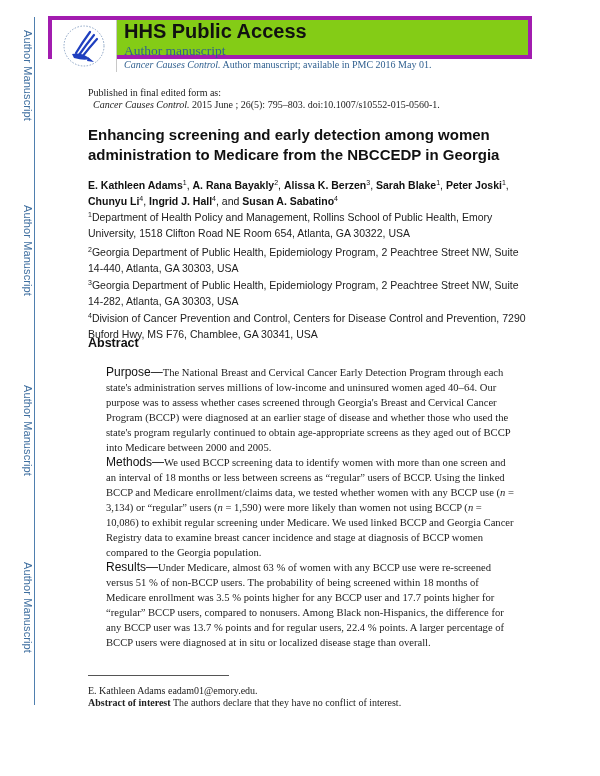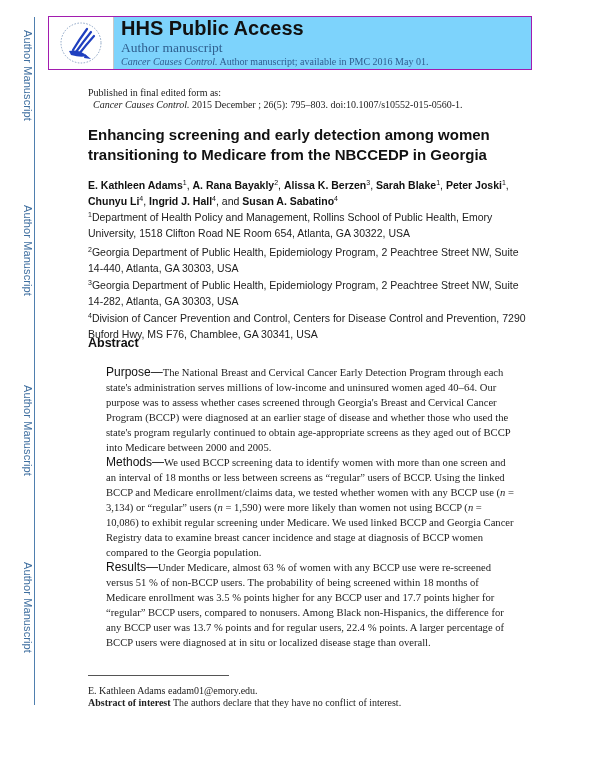--- a/index.html
+++ b/index.html
@@ -9,22 +9,22 @@
   }
   .side-line {
     position: absolute; left: 34px; top: 17px; width: 1px; height: 688px; background: #4f7fae;
   }
   .side-label {
     position: absolute; left: 20px; width: 14px;
     font-family: "Liberation Sans", sans-serif; font-size: 11px; color: #3e6e9f;
     writing-mode: vertical-rl; white-space: nowrap; letter-spacing: 0.1px;
   }
   .header-box {
-    position: absolute; left: 48px; top: 16px; width: 484px; height: 54px;
-    border: 1px solid #a21caf; background: #7dd3fc; box-sizing: border-box;
+    position: absolute; left: 48px; top: 16px; width: 484px; height: 43px;
+    border: 4px solid #a21caf; background: #84cc16; box-sizing: border-box;
   }
   .logo-cell {
     position: absolute; left: 0; top: 0; width: 64px; height: 52px; background: #ffffff;
     border-right: 1px solid #c8c8c8;
   }
   .logo-cell svg { position: absolute; left: 8px; top: 3px; }
   .hhs-title {
     position: absolute; left: 72px; top: 0px;
     font-family: "Liberation Sans", sans-serif; font-weight: bold; font-size: 20px; color: #111;
   }
@@ -92,24 +92,24 @@
       <path d="M28 34 L34 39 L27 38 Z" fill="#1f3fbf"></path>
     </svg>
   </div>
   <div class="hhs-title">HHS Public Access</div>
   <div class="hhs-sub">Author manuscript</div>
   <div class="hhs-avail"><i>Cancer Causes Control.</i><span> Author manuscript; available in PMC 2016 May 01.</span></div>
 </div>
 
 <div class="pub-final">
   <div>Published in final edited form as:</div>
-  <div class="cite"><i>Cancer Causes Control.</i><span> 2015 December ; 26(5): 795–803. doi:10.1007/s10552-015-0560-1.</span></div>
+  <div class="cite"><i>Cancer Causes Control.</i><span> 2015 June ; 26(5): 795–803. doi:10.1007/s10552-015-0560-1.</span></div>
 </div>
 
-<div class="title">Enhancing screening and early detection among women transitioning to Medicare from the NBCCEDP in Georgia</div>
+<div class="title">Enhancing screening and early detection among women administration to Medicare from the NBCCEDP in Georgia</div>
 
 <div class="authors" id="authors"><b>E. Kathleen Adams</b><sup>1</sup><span>, </span><b>A. Rana Bayakly</b><sup>2</sup><span>, </span><b>Alissa K. Berzen</b><sup>3</sup><span>, </span><b>Sarah Blake</b><sup>1</sup><span>, </span><b>Peter Joski</b><sup>1</sup><span>, </span><b>Chunyu Li</b><sup>4</sup><span>, </span><b>Ingrid J. Hall</b><sup>4</sup><span>, and </span><b>Susan A. Sabatino</b><sup>4</sup></div>
 
 <div class="affil" style="top:209px"><sup>1</sup><span>Department of Health Policy and Management, Rollins School of Public Health, Emory University, 1518 Clifton Road NE Room 654, Atlanta, GA 30322, USA</span></div>
 <div class="affil" style="top:244px"><sup>2</sup><span>Georgia Department of Public Health, Epidemiology Program, 2 Peachtree Street NW, Suite 14-440, Atlanta, GA 30303, USA</span></div>
 <div class="affil" style="top:277px"><sup>3</sup><span>Georgia Department of Public Health, Epidemiology Program, 2 Peachtree Street NW, Suite 14-282, Atlanta, GA 30303, USA</span></div>
 <div class="affil" style="top:310px"><sup>4</sup><span>Division of Cancer Prevention and Control, Centers for Disease Control and Prevention, 7290 Buford Hwy, MS F76, Chamblee, GA 30341, USA</span></div>
 
 <div class="abstract-h">Abstract</div>
 

